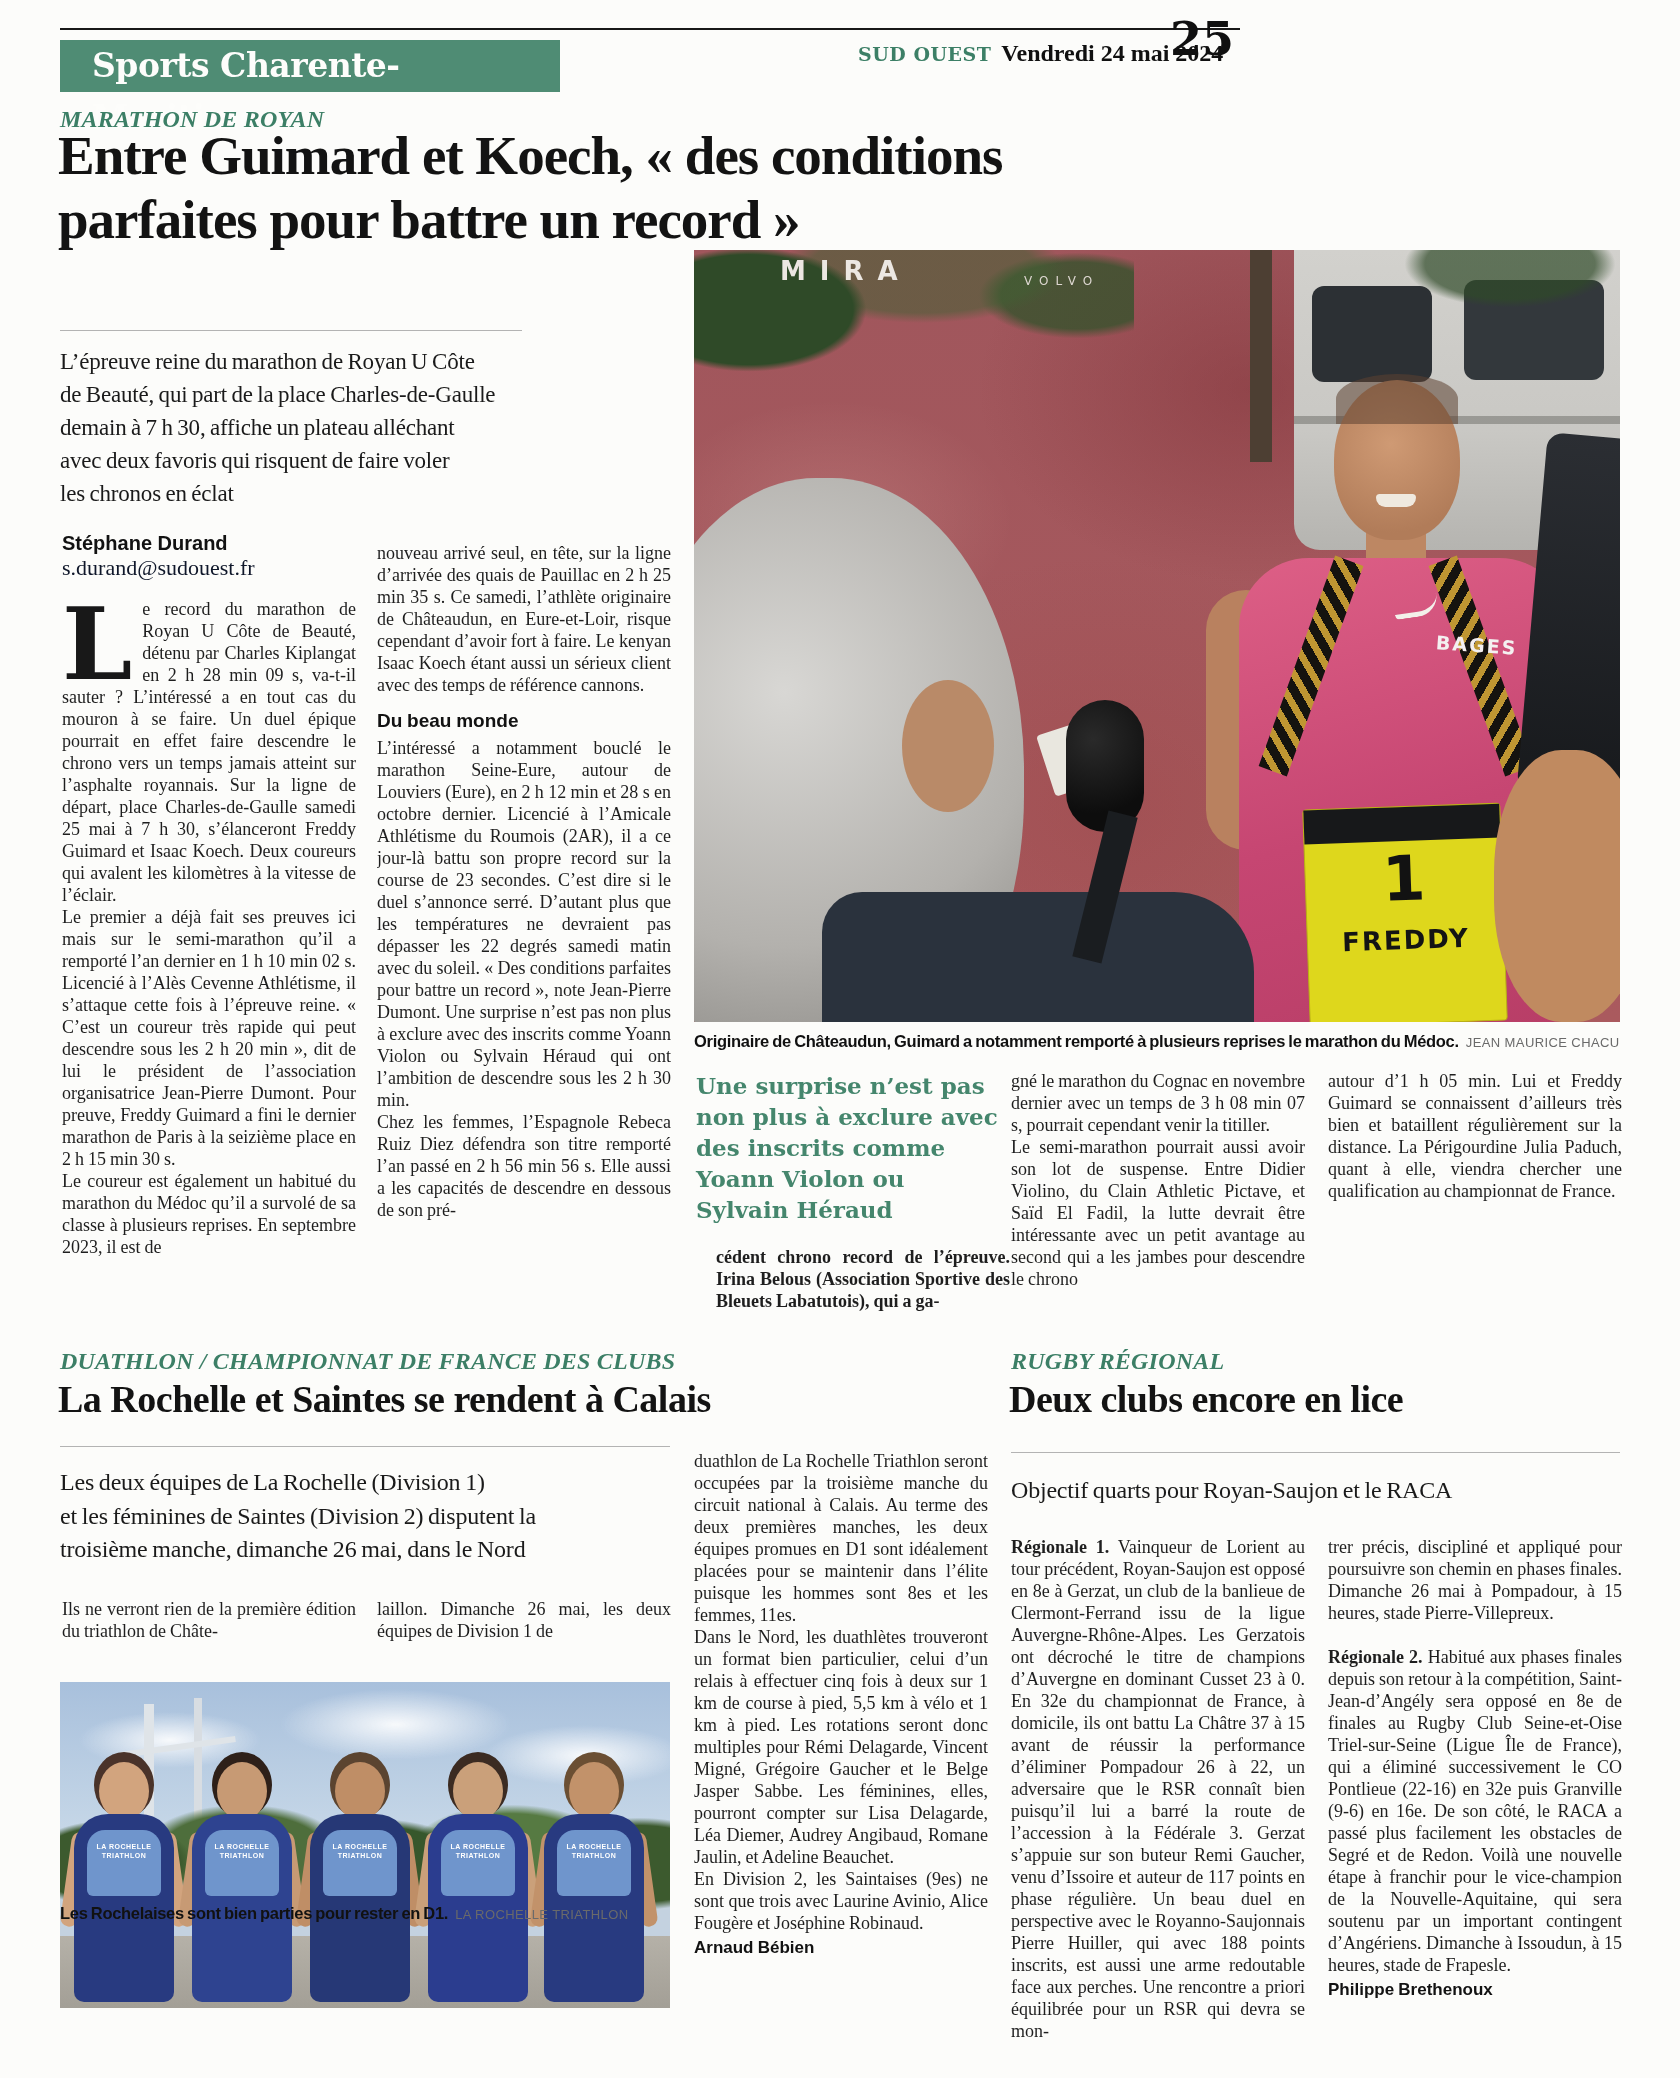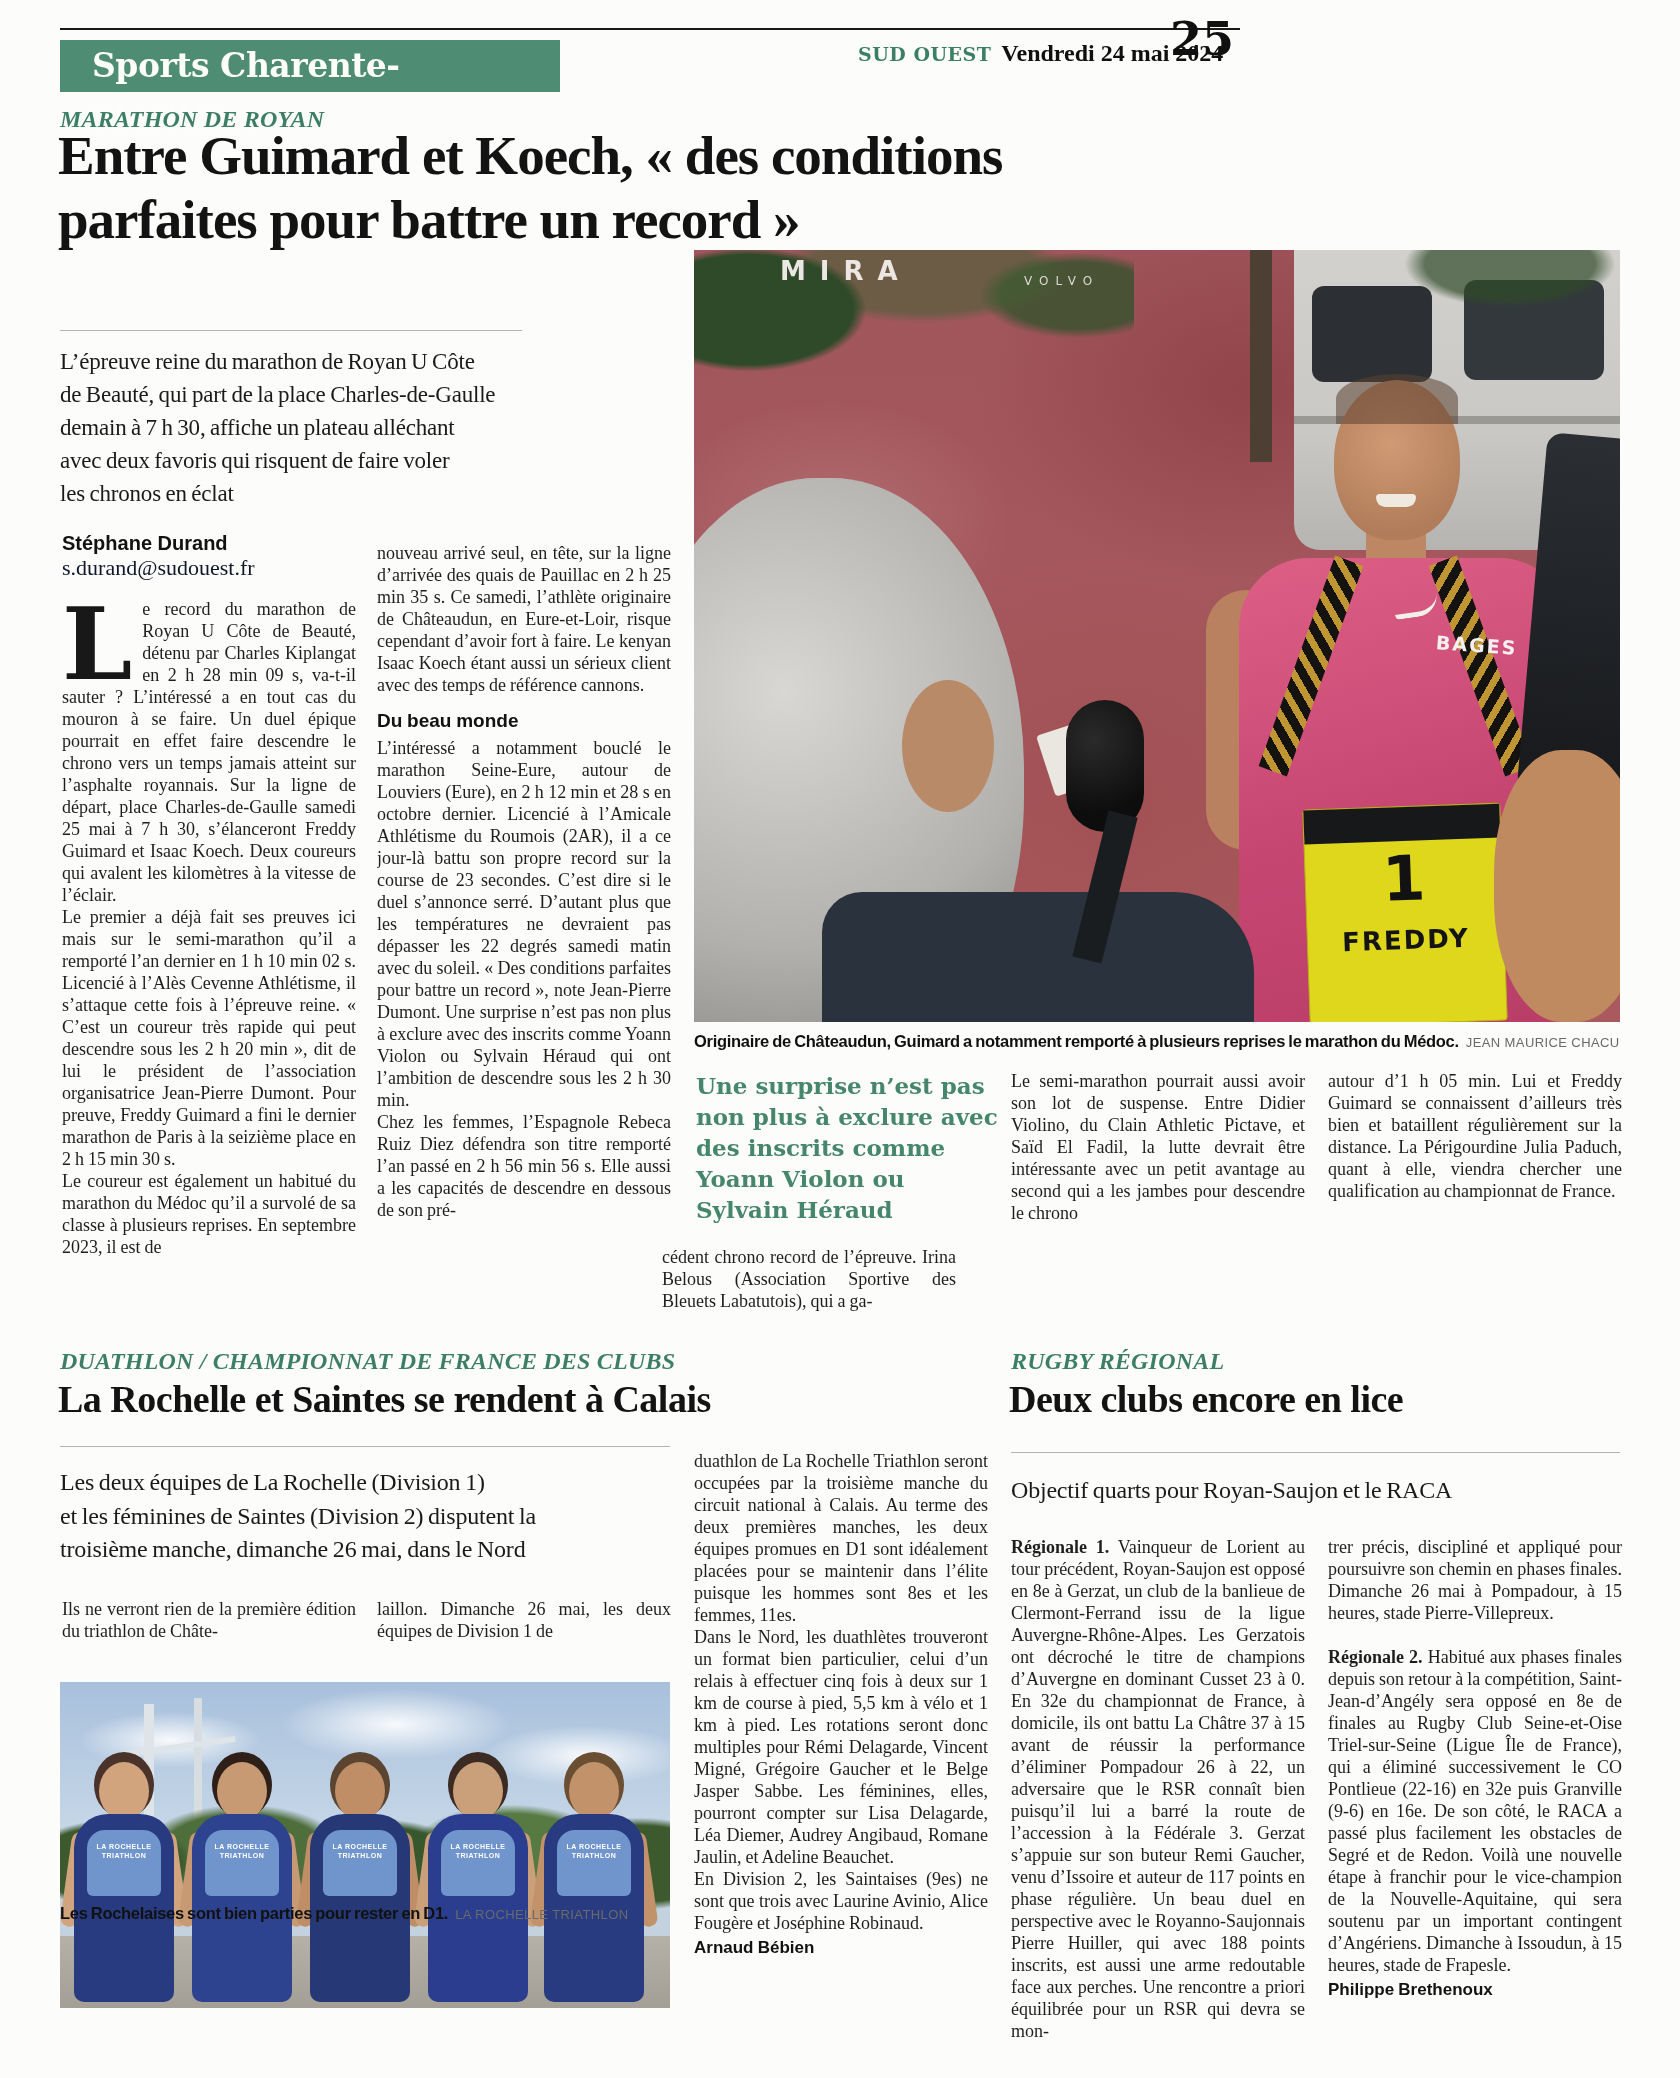--- a/index.html
+++ b/index.html
@@ -41,21 +41,21 @@
   .m-head{left:58px;top:124px;width:1340px;font-size:55px;line-height:64px;}
   .m-lederule{left:60px;top:330px;width:462px;}
   .m-lede{left:60px;top:345px;width:520px;font-size:23px;line-height:33px;}
   .m-byline{left:62px;top:532px;}
   .m-byname{font-family:"Liberation Sans",sans-serif;font-weight:bold;font-size:20px;color:#121212;}
   .m-bymail{font-size:22px;color:#0f172a;margin-top:0;}
   .m-col1{left:62px;top:598px;width:294px;height:748px;overflow:hidden;}
   .m-col2{left:377px;top:542px;width:294px;height:840px;overflow:hidden;}
   .m-caption{left:694px;top:1032px;width:926px;overflow:hidden;}
   .m-quote{left:696px;top:1070px;width:312px;}
-  .m-col3{left:662px;top:1246px;width:294px;}
+  .m-col3{left:716px;top:1246px;width:294px;font-weight:bold;}
   .m-col4{left:1011px;top:1070px;width:294px;}
   .m-col5{left:1328px;top:1070px;width:294px;}
 
   
   .photo-main{left:694px;top:250px;width:926px;height:772px;overflow:hidden;
      background-color:#a4575b;
      background-image:
        radial-gradient(ellipse 300px 200px at 15% 35%, rgba(255,214,200,0.16), transparent 60%),
        radial-gradient(ellipse 420px 300px at 60% 18%, rgba(118,40,46,0.38), transparent 65%),
        radial-gradient(ellipse 520px 420px at 45% 72%, rgba(150,62,62,0.30), transparent 60%),
@@ -260,20 +260,21 @@
   <div class="abs pullquote m-quote prewrap">Une surprise n’est pas
 non plus à exclure avec
 des inscrits comme
 Yoann Violon ou
 Sylvain Héraud</div>
 
   <div class="abs bodytext m-col3">
     <p>cédent chrono record de l’épreuve. Irina Belous (Association Sportive des Bleuets Labatutois), qui a ga-</p>
   </div>
   <div class="abs bodytext m-col4">
+    <p>gné le marathon du Cognac en novembre dernier avec un temps de 3 h 08 min 07 s, pourrait cependant venir la titiller.</p>
     <p>Le semi-marathon pourrait aussi avoir son lot de suspense. Entre Didier Violino, du Clain Athletic Pictave, et Saïd El Fadil, la lutte devrait être intéressante avec un petit avantage au second qui a les jambes pour descendre le chrono</p>
   </div>
   <div class="abs bodytext m-col5">
     <p>autour d’1 h 05 min. Lui et Freddy Guimard se connaissent d’ailleurs très bien et bataillent régulièrement sur la distance. La Périgourdine Julia Paduch, quant à elle, viendra chercher une qualification au championnat de France.</p>
   </div>
 
   <div class="abs kicker d-kicker">DUATHLON / CHAMPIONNAT DE FRANCE DES CLUBS</div>
   <h2 class="abs headline d-head" style="margin:0">La Rochelle et Saintes se rendent à Calais</h2>
   <div class="abs lederule d-rule"></div>
   <div class="abs lede d-lede prewrap">Les deux équipes de La Rochelle (Division 1)

